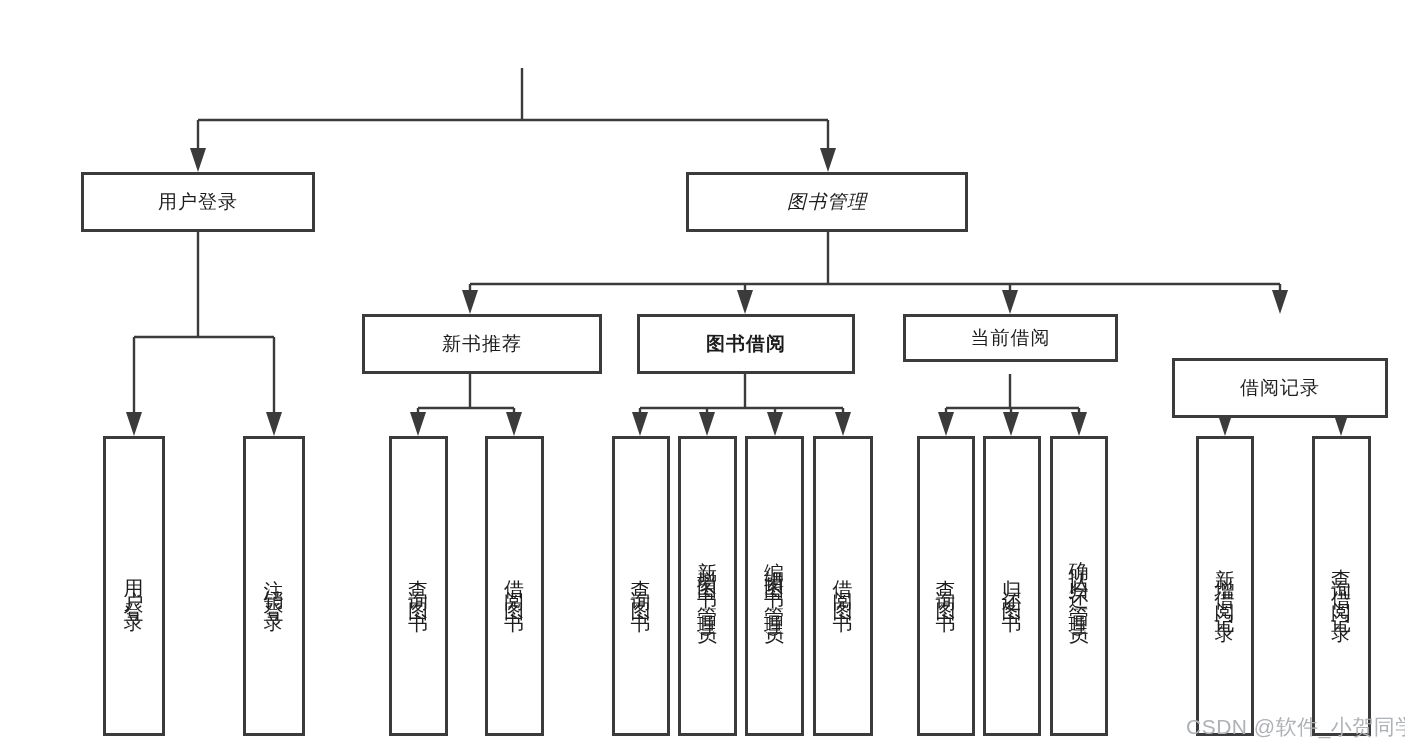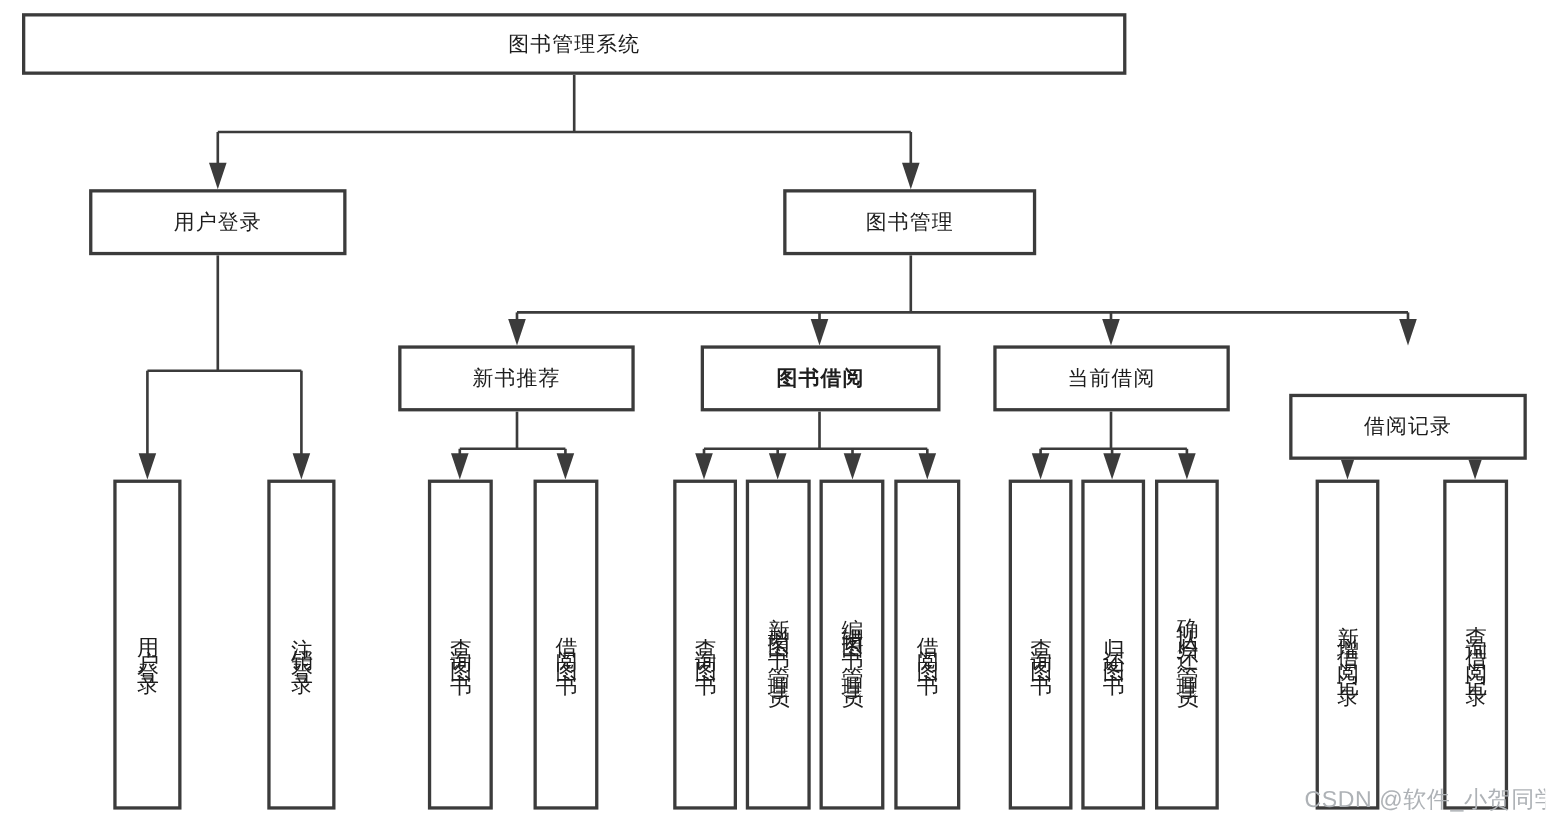--- a/index.html
+++ b/index.html
@@ -126,28 +126,27 @@
     <g>
       <line x1="1280" y1="374" x2="1280" y2="408"></line>
       <line x1="1225" y1="408" x2="1341" y2="408"></line>
       <line x1="1225" y1="408" x2="1225" y2="414"></line>
       <polygon points="1217,412 1233,412 1225,436"></polygon>
       <line x1="1341" y1="408" x2="1341" y2="414"></line>
       <polygon points="1333,412 1349,412 1341,436"></polygon>
     </g>
   </svg>
 
-  <div class="node" style="left:20px;top:12px;width:1004px;height:56px;">图书管理系统</div>
 
   <div class="node h" style="left:81px;width:234px;">用户登录</div>
-  <div class="node h" style="left:712px;width:230px;">图书管理</div>
+  <div class="node h" style="left:686px;width:282px;font-style:italic;">图书管理</div>
 
-  <div class="node" style="left:362px;top:314px;width:215px;height:60px;">新书推荐</div>
+  <div class="node" style="left:362px;top:314px;width:240px;height:60px;">新书推荐</div>
   <div class="node" style="left:637px;top:314px;width:218px;height:60px;font-weight:bold;">图书借阅</div>
-  <div class="node" style="left:903px;top:314px;width:215px;height:60px;">当前借阅</div>
+  <div class="node" style="left:903px;top:314px;width:215px;height:48px;">当前借阅</div>
   <div class="node" style="left:1172px;top:314px;width:216px;height:60px;margin-top:44px;">借阅记录</div>
 
   <div class="node leaf" style="left:103px;width:62px;">用户登录</div>
   <div class="node leaf" style="left:243px;width:62px;">注销登录</div>
 
   <div class="node leaf" style="left:389px;width:59px;">查询图书</div>
   <div class="node leaf" style="left:485px;width:59px;">借阅图书</div>
 
   <div class="node leaf" style="left:612px;width:58px;">查询图书</div>
   <div class="node leaf long" style="left:678px;width:59px;">新增图书（管理员）</div>

